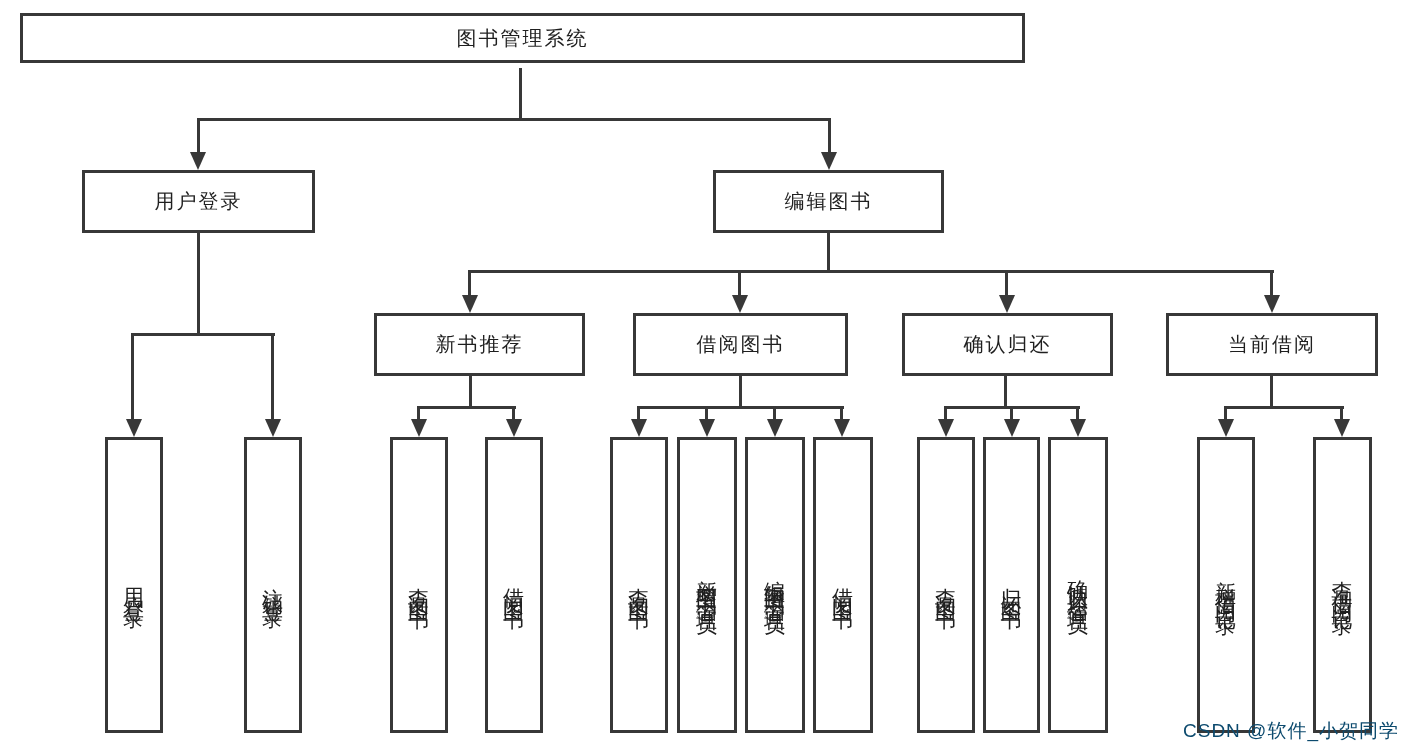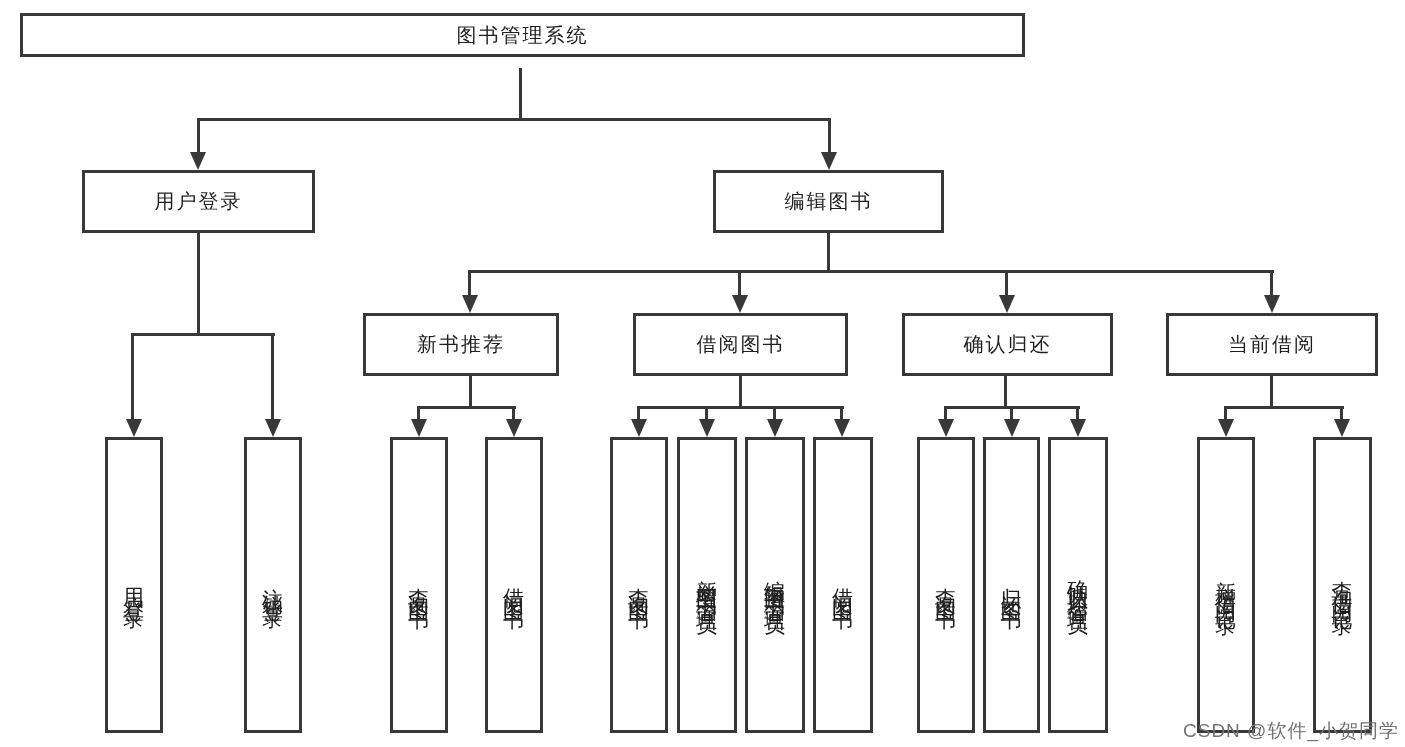--- a/index.html
+++ b/index.html
@@ -43,42 +43,42 @@
     border-left:8px solid transparent;
     border-right:8px solid transparent;
     border-top:18px solid #383838;
     z-index:1;
   }
   .watermark{
     position:absolute;
     left:1183px;top:718px;
     font-size:19px;
     letter-spacing:1px;
-    color:#737373;
+    color:#0c4a6e;
     z-index:5;
     white-space:nowrap;
   }
 </style>
 </head>
 <body>
 
 <div class="canvas">
 
-  <div class="hbox" style="left:20px;top:13px;width:1005px;height:44px;">
+  <div class="hbox" style="left:20px;top:13px;width:1005px;height:50px;">
     <span>图书管理系统</span>
   </div>
 
   <div class="hbox" style="left:82px;top:170px;width:233px;height:63px;">
     <span>用户登录</span>
   </div>
   <div class="hbox" style="left:713px;top:170px;width:231px;height:63px;">
     <span>编辑图书</span>
   </div>
 
-  <div class="hbox" style="left:363px;top:313px;width:196px;height:63px;">
+  <div class="hbox" style="left:374px;top:313px;width:211px;height:63px;">
     <span>新书推荐</span>
   </div>
   <div class="hbox" style="left:633px;top:313px;width:215px;height:63px;">
     <span>借阅图书</span>
   </div>
   <div class="hbox" style="left:902px;top:313px;width:211px;height:63px;">
     <span>确认归还</span>
   </div>
   <div class="hbox" style="left:1166px;top:313px;width:212px;height:63px;">
     <span>当前借阅</span>

